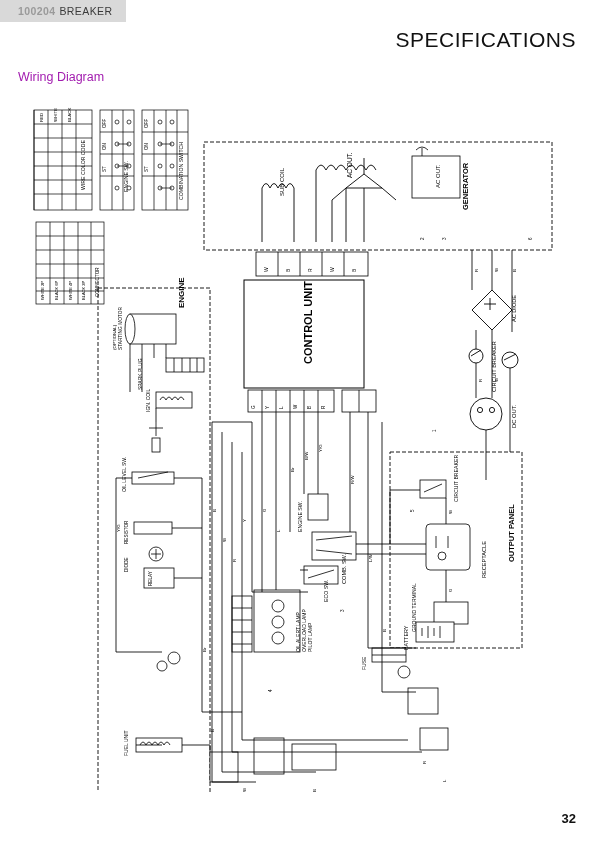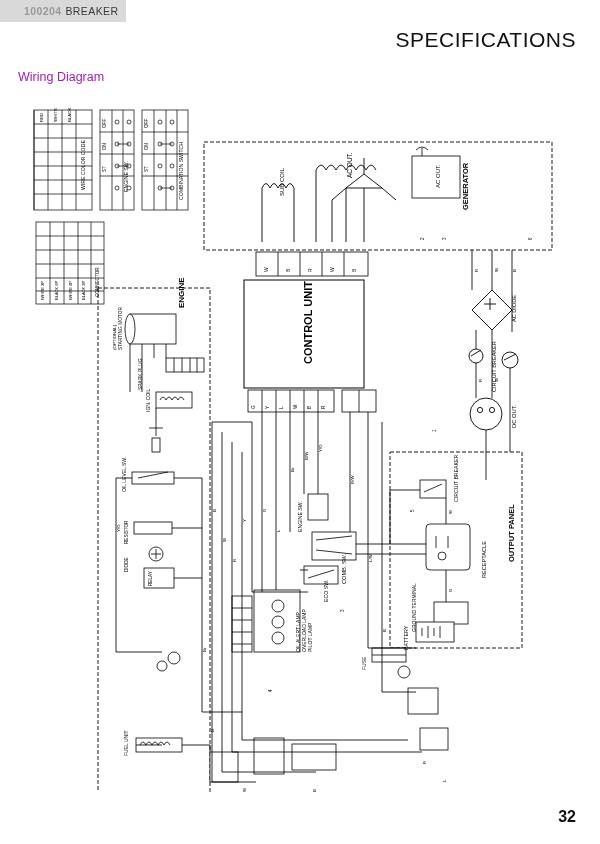--- a/index.html
+++ b/index.html
@@ -10,37 +10,37 @@
     font-family: "Liberation Sans", sans-serif;
     position: relative;
     overflow: hidden;
   }
   
   .hdr-tab {
     position:absolute; left:0; top:0;
     width:126px; height:22px;
     background:#d9d9d9;
     display:flex; align-items:center;
-    padding-left:24px;
+    padding-left:18px;
     font-size:10.5px; letter-spacing:.4px;text-align:right;
   }
   .hdr-code { color:#9a9a9a; font-weight:bold; margin-right:4px;}
   .hdr-lang { color:#3a3a3a; }
   .page-title {
     position:absolute; right:24px; top:28px;
     font-size:21px; font-weight:normal; letter-spacing:.5px;
     color:#111;
   }
   .section-title {
     position:absolute; left:18px; top:70px;
     font-size:12.5px; font-weight:normal; color:#a21caf;
   }
   .page-num {
     position:absolute; right:24px; bottom:18px;
-    font-size:16px; font-weight:bold; color:#111;margin-left:36px;
+    font-size:13px; font-weight:bold; color:#111;margin-left:36px;
   }
   
   .diagram {
     position:absolute; left:16px; top:92px;
     width:568px; height:700px;
   }
   .diagram svg { display:block; }
 </style>
 </head>
 <body>

